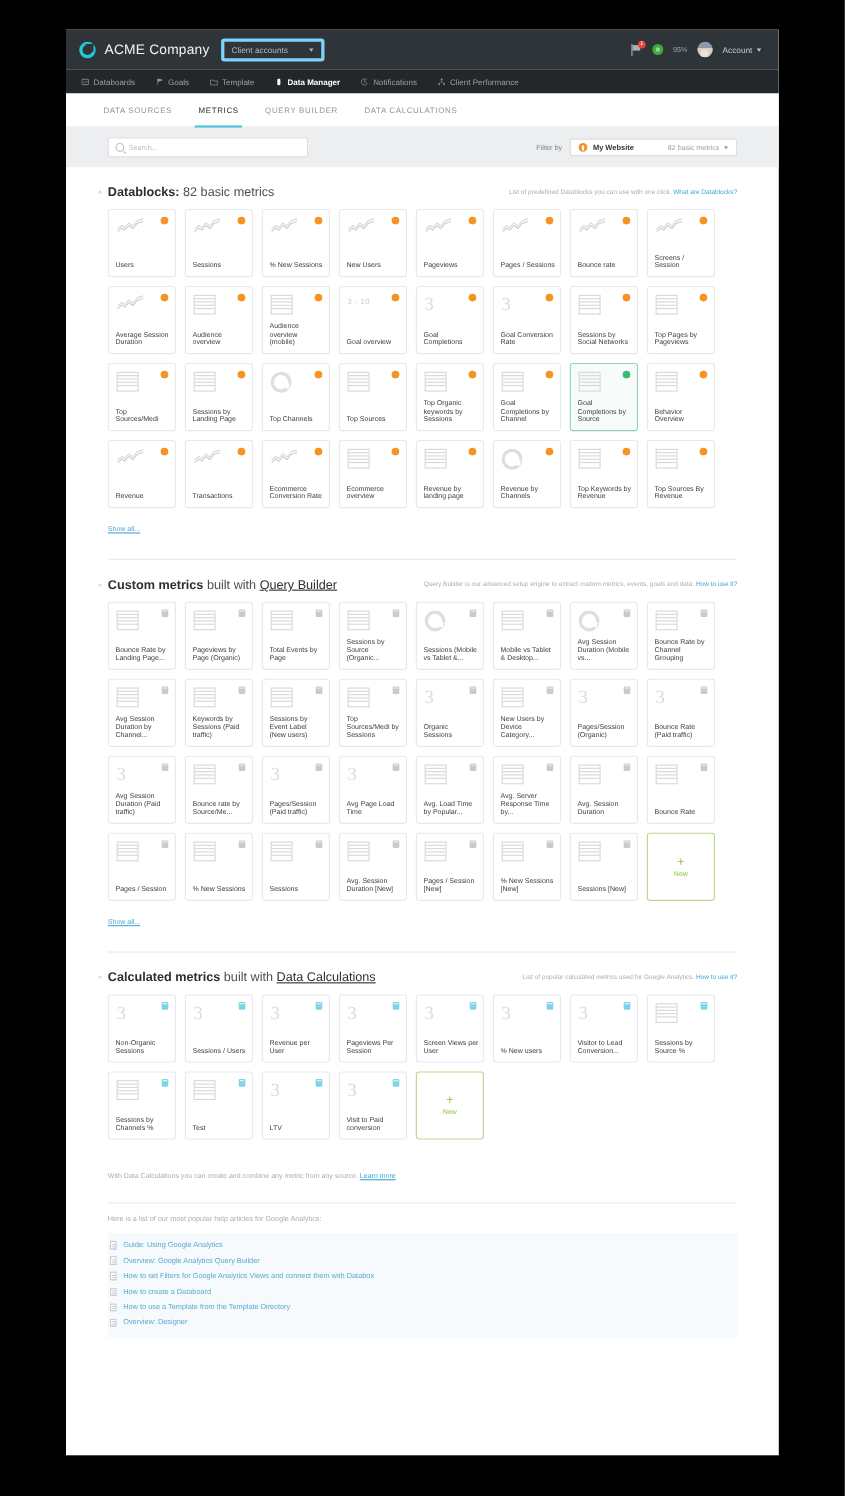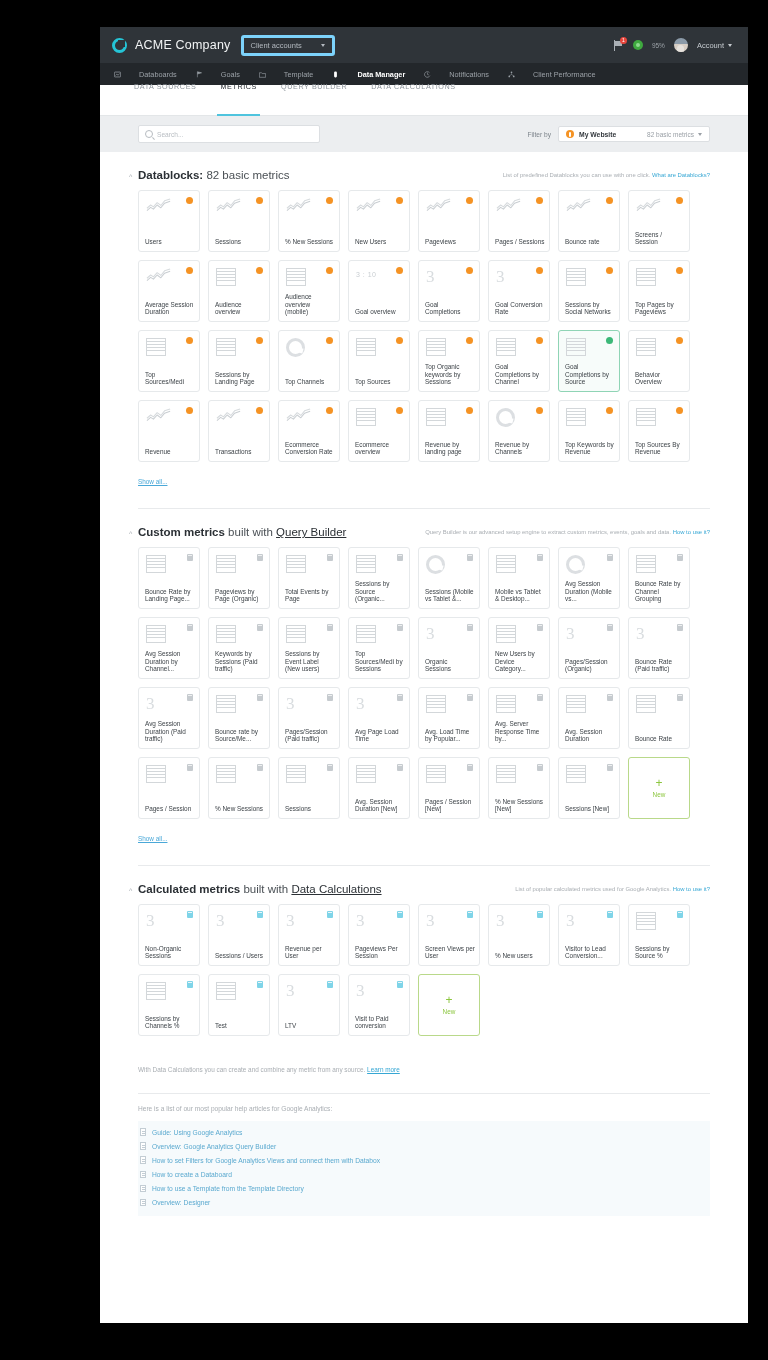--- a/index.html
+++ b/index.html
@@ -5,21 +5,21 @@
   html,body{margin:0;padding:0;}
   body{
     width:768px;height:1360px;
     background:#000;
     font-family:"Liberation Sans", sans-serif;
     -webkit-font-smoothing:antialiased;
     overflow:hidden;
   }
   .page{
     position:absolute;left:60px;top:27px;width:648px;height:1296px;
-    background:#ffffff;overflow:hidden;margin-left:40px;
+    background:#ffffff;overflow:hidden;
   }
 
   
   .topbar{height:36px;background:#2f3439;display:flex;align-items:center;padding:0 12px;}
   .logo-mark{width:15px;height:15px;border-radius:50%;border:3.5px solid #25c4d6;box-sizing:border-box;position:relative;flex:0 0 auto;}
   .logo-mark:after{content:"";position:absolute;right:-1px;top:-1px;width:7px;height:7px;background:#2f3439;transform:rotate(0deg);}
   .brand{color:#f2f4f5;font-size:12.5px;margin-left:8px;letter-spacing:.2px;}
   .client-sel{margin-left:10px;border:3px solid #7dd3fc;border-radius:3px;color:#b3b9bf;font-size:7.5px;padding:3px 7px;display:flex;align-items:center;gap:19px;}
   .topbar-right{margin-left:auto;display:flex;align-items:center;gap:9px;padding-right:4px;}
   .flag-ico{position:relative;width:10px;height:11px;}
@@ -30,27 +30,27 @@
   .badge-ico:after{content:"";position:absolute;left:3px;top:2.5px;width:4px;height:4px;border-radius:50%;background:#8fd98f;}
   .pct{color:#9aa0a6;font-size:6.5px;}
   .avatar{width:14px;height:14px;border-radius:50%;background:linear-gradient(#8b9aa8 40%,#d8cfc6 40%);overflow:hidden;position:relative;}
   .avatar:after{content:"";position:absolute;left:3.5px;top:7px;width:7px;height:7px;border-radius:50% 50% 0 0;background:#e6e2dd;}
   .acct{color:#c5cacf;font-size:7.5px;display:flex;align-items:center;gap:4px;}
 
   .caret{display:inline-block;width:0;height:0;border-left:2.6px solid transparent;border-right:2.6px solid transparent;border-top:3px solid currentColor;}
 
   
   .navbar{height:22px;background:#23272b;display:flex;align-items:center;padding:0 14px;gap:19px;}
-  .navitem{display:flex;align-items:center;gap:18px;color:#9ba1a7;font-size:7.3px;}
+  .navitem{display:flex;align-items:center;gap:4px;color:#9ba1a7;font-size:7.3px;}
   .navitem.active{color:#ffffff;font-weight:bold;}
   .nav-ico{width:7px;height:7px;flex:0 0 auto;}
 
   
   .tabbar{height:30px;background:#fff;border-bottom:1px solid #e3e6e8;display:flex;align-items:flex-end;padding:0 34px;gap:24px;}
-  .tab{font-size:7.2px;color:#8d949b;letter-spacing:.6px;padding-bottom:24px;position:relative;}
+  .tab{font-size:7.2px;color:#8d949b;letter-spacing:.6px;padding-bottom:10px;position:relative;}
   .tab.active{color:#262b30;font-weight:normal;}
   .tab.active:after{content:"";position:absolute;left:-3px;right:-3px;bottom:-1px;height:2.5px;background:#4fc4de;}
 
   
   .searchstrip{background:#eceef0;padding:9px 38px;display:flex;align-items:center;}
   .searchbox{width:168px;height:16px;background:#fff;border:1px solid #dcdfe2;border-radius:2px;display:flex;align-items:center;padding:0 6px;gap:4px;}
   .mag{width:6px;height:6px;border:1px solid #b7bcc1;border-radius:50%;position:relative;flex:0 0 auto;}
   .mag:after{content:"";position:absolute;right:-2.5px;bottom:-2px;width:3px;height:1px;background:#b7bcc1;transform:rotate(45deg);}
   .search-ph{font-size:6.6px;color:#b8bdc2;}
   .filterwrap{margin-left:auto;display:flex;align-items:center;gap:7px;}

